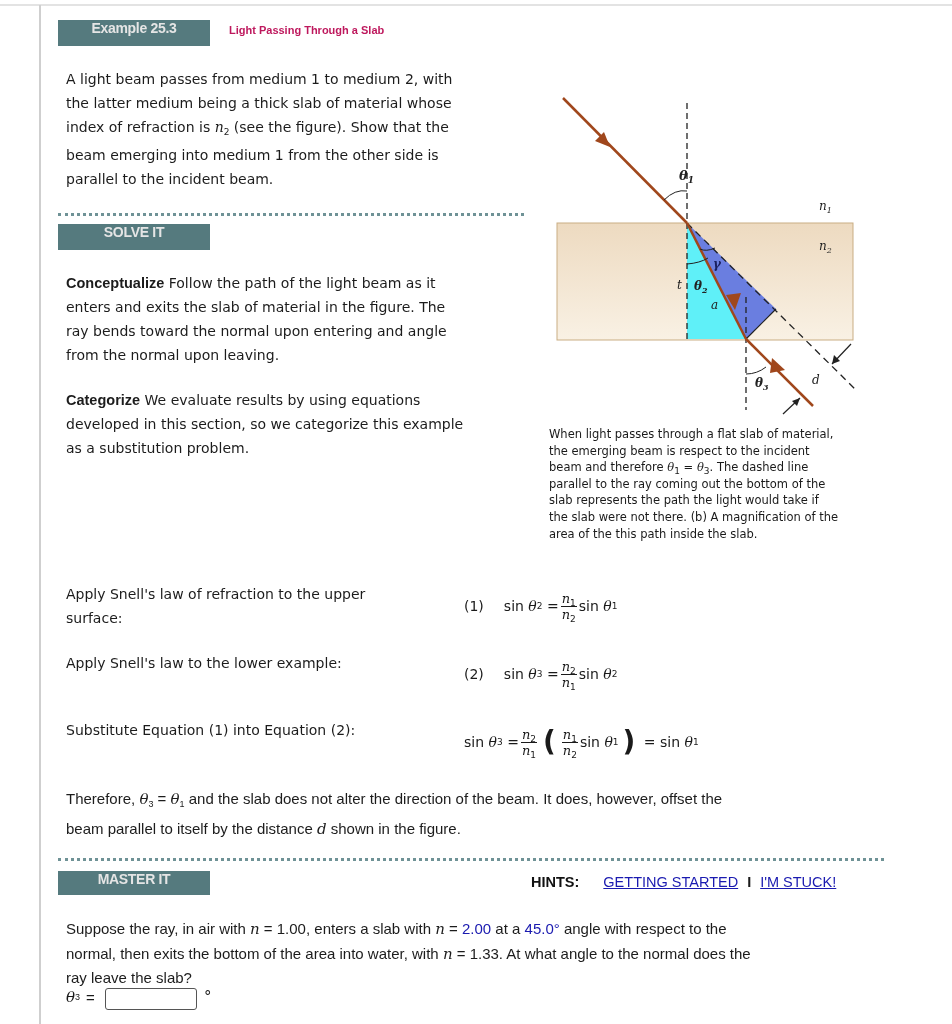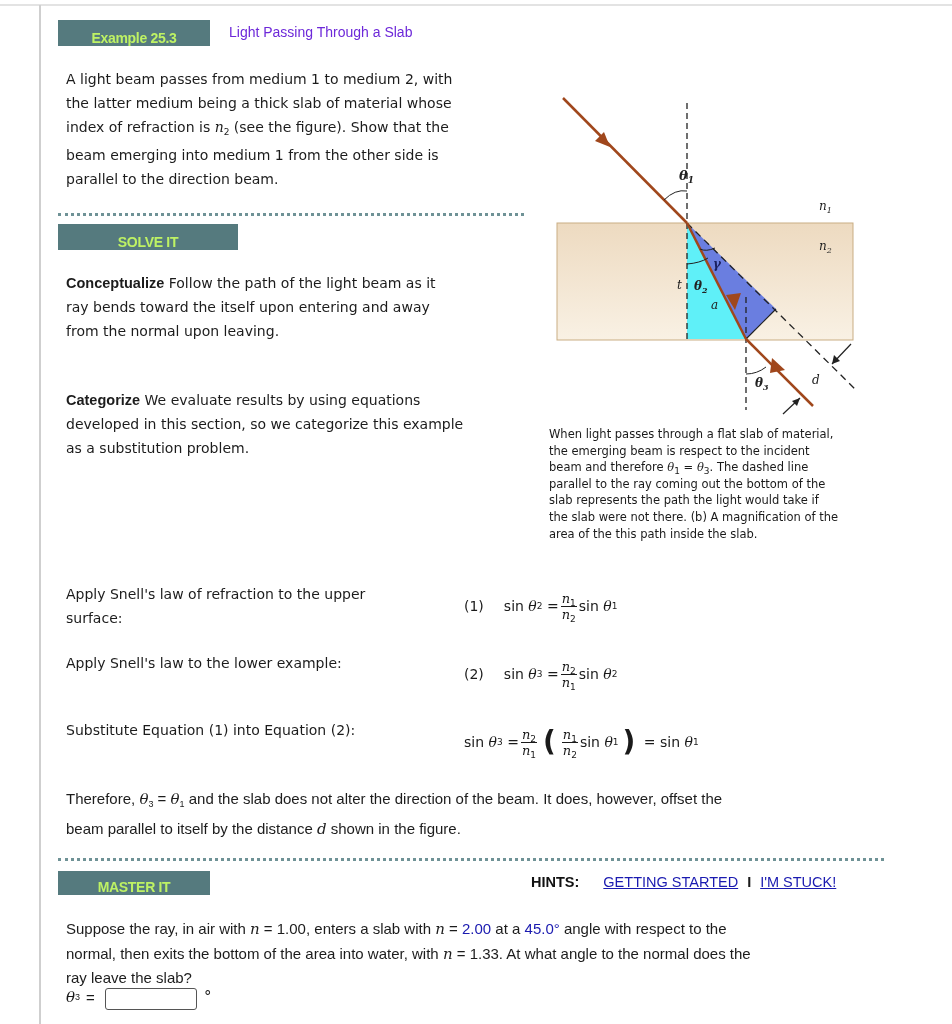--- a/index.html
+++ b/index.html
@@ -4,26 +4,26 @@
 <style>
   html, body { margin: 0; padding: 0; }
   body {
     width: 952px; height: 1024px; position: relative; overflow: hidden;
     background: #ffffff; font-family: "DejaVu Sans", sans-serif; color: #1a1a1a;
   }
   .topline { position: absolute; left: 0; top: 4px; width: 952px; height: 2px; background: #e3e3e3; }
   .leftline { position: absolute; left: 39px; top: 5px; width: 2px; height: 1019px; background: #cfcfcf; }
   .abs { position: absolute; }
   .tag {
-    position: absolute; background: #557a7e; color: #bef264;
+    position: absolute; background: #557a7e; color: #e5e5e5;
     font-family: "Liberation Sans", sans-serif; font-weight: bold; font-size: 14px;
-    display: flex; align-items: flex-end; justify-content: center; letter-spacing: -0.3px;
+    display: flex; align-items: flex-start; justify-content: center; letter-spacing: -0.3px;
   }
   .title {
-    position: absolute; font-family: "Liberation Sans", sans-serif; font-weight: normal; font-size: 14px; color: #6d28d9;
+    position: absolute; font-family: "Liberation Sans", sans-serif; font-weight: bold; font-size: 11px; color: #be185d;
   }
   .para { position: absolute; font-size: 14px; line-height: 24px; color: #1c1c1c; }
   .para b { font-family: "Liberation Sans", sans-serif; font-weight: bold; font-size: 14.5px; }
   .dots { position: absolute; height: 0; border-top: 3px dotted #6f9296; }
   .caption { position: absolute; font-size: 11.5px; line-height: 16.6px; color: #1a1a1a; }
   .math i, i.m { font-family: "DejaVu Serif", serif; font-style: italic; }
   sub { font-size: 9px; vertical-align: -3px; line-height: 0; }
   .eq { position: absolute; font-size: 14px; color: #1a1a1a; display: flex; align-items: center; white-space: nowrap; }
   .frac { display: inline-flex; flex-direction: column; align-items: center; margin: 0 2px; font-size: 13px; line-height: 15px; }
   .frac .num { border-bottom: 1px solid #1a1a1a; padding: 0 1px; }
@@ -45,32 +45,33 @@
 <div class="tag" style="left:58px; top:20px; width:152px; height:26px;">
   <span>Example 25.3</span>
 </div>
 <div class="title" style="left:229px; top:24px;">Light Passing Through a Slab</div>
 
 <div class="para" style="left:66px; top:67px; width:460px;">
   <div>A light beam passes from medium 1 to medium 2, with</div>
   <div>the latter medium being a thick slab of material whose</div>
   <div><span>index of refraction is </span><i class="m">n</i><sub>2</sub><span> (see the figure). Show that the</span></div>
   <div style="margin-top:4px;">beam emerging into medium 1 from the other side is</div>
-  <div>parallel to the direction beam.</div>
+  <div>parallel to the incident beam.</div>
 </div>
 
 <div class="dots" style="left:58px; top:213px; width:466px;"></div>
 
-<div class="tag" style="left:58px; top:224px; width:180px; height:26px;">
+<div class="tag" style="left:58px; top:224px; width:152px; height:26px;">
   <span>SOLVE IT</span>
 </div>
 
 <div class="para" style="left:66px; top:271px; width:460px;">
   <div><b>Conceptualize</b><span> Follow the path of the light beam as it</span></div>
-  <div>ray bends toward the itself upon entering and away</div>
+  <div>enters and exits the slab of material in the figure. The</div>
+  <div>ray bends toward the normal upon entering and angle</div>
   <div>from the normal upon leaving.</div>
 </div>
 
 <div class="para" style="left:66px; top:388px; width:470px;">
   <div><b>Categorize</b><span> We evaluate results by using equations</span></div>
   <div>developed in this section, so we categorize this example</div>
   <div>as a substitution problem.</div>
 </div>
 
 <svg class="abs" style="left:540px; top:85px;" width="340" height="335" viewBox="540 85 340 335">

